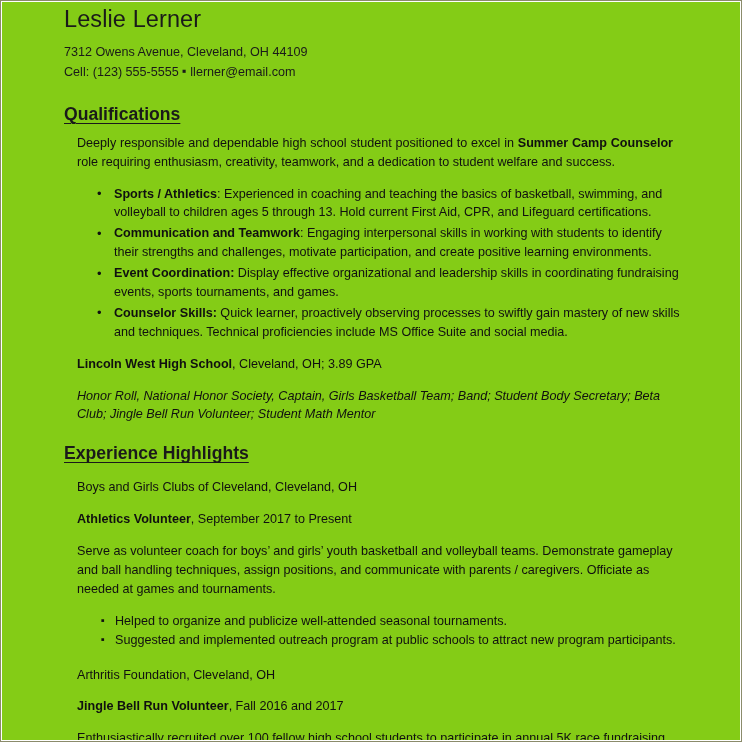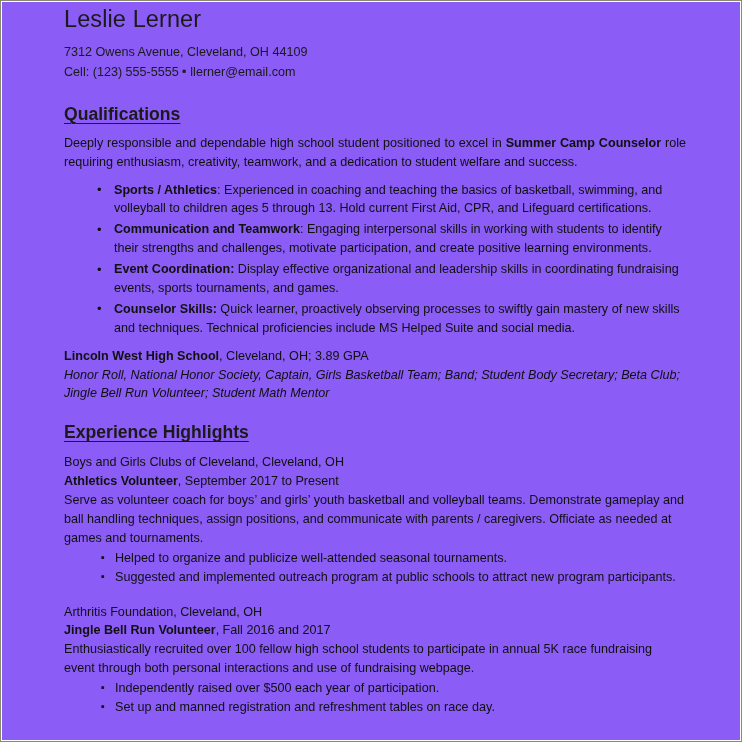--- a/index.html
+++ b/index.html
@@ -10,21 +10,21 @@
   }
   body {
     font-family: "Liberation Sans", sans-serif;
     color: #000000;
   }
   .page {
     position: relative;
     width: 742px;
     height: 742px;
     box-sizing: border-box;
-    background: #8b5cf6;
+    background: #84cc16;
     border: 1px solid #8b8b6b;
     overflow: hidden;
   }
   .page-inner {
     position: absolute;
     left: 0; top: 0;
     width: 740px;
     height: 740px;
     box-sizing: border-box;
     border: 1px solid #ffffff;
@@ -78,21 +78,21 @@
     text-decoration-thickness: 1px;
   }
   .sec-qualifications { margin-top: 21px; }
   .sec-education     { margin-top: 18px; }
   .sec-experience    { margin-top: 19px; }
 
   
   p.body {
     font-size: 12.6px;
     line-height: 1.50;
-    margin: 0;
+    margin: 13px;
     color: #101010;
   }
   p.summary {
     text-align: justify;
     margin-top: 8px;
   }
   b, .b { font-weight: 700; }
 
   
   ul.round {
@@ -158,21 +158,21 @@
   </div>
 
   <div class="section-head sec-qualifications"><span class="u">Qualifications</span></div>
 
   <p class="body summary"><span>Deeply responsible and dependable high school student positioned to excel in </span><span class="b">Summer Camp Counselor</span><span> role requiring enthusiasm, creativity, teamwork, and a dedication to student welfare and success.</span></p>
 
   <ul class="round">
     <li><span class="b">Sports / Athletics</span><span>:</span><span> Experienced in coaching and teaching the basics of basketball, swimming, and volleyball to children ages 5 through 13. Hold current First Aid, CPR, and Lifeguard certifications.</span></li>
     <li><span class="b">Communication and Teamwork</span><span>:</span><span> Engaging interpersonal skills in working with students to identify their strengths and challenges, motivate participation, and create positive learning environments.</span></li>
     <li><span class="b">Event Coordination:</span><span></span><span> Display effective organizational and leadership skills in coordinating fundraising events, sports tournaments, and games.</span></li>
-    <li><span class="b">Counselor Skills:</span><span></span><span> Quick learner, proactively observing processes to swiftly gain mastery of new skills and techniques. Technical proficiencies include MS Helped Suite and social media.</span></li>
+    <li><span class="b">Counselor Skills:</span><span></span><span> Quick learner, proactively observing processes to swiftly gain mastery of new skills and techniques. Technical proficiencies include MS Office Suite and social media.</span></li>
   </ul>
 
 
   <div class="edu-block">
     <p class="body"><span class="b">Lincoln West High School</span><span>, Cleveland, OH; 3.89 GPA</span></p>
     <p class="body edu-detail">Honor Roll, National Honor Society, Captain, Girls Basketball Team; Band; Student Body Secretary; Beta Club; Jingle Bell Run Volunteer; Student Math Mentor</p>
   </div>
 
   <div class="section-head sec-experience"><span class="u">Experience Highlights</span></div>
 

